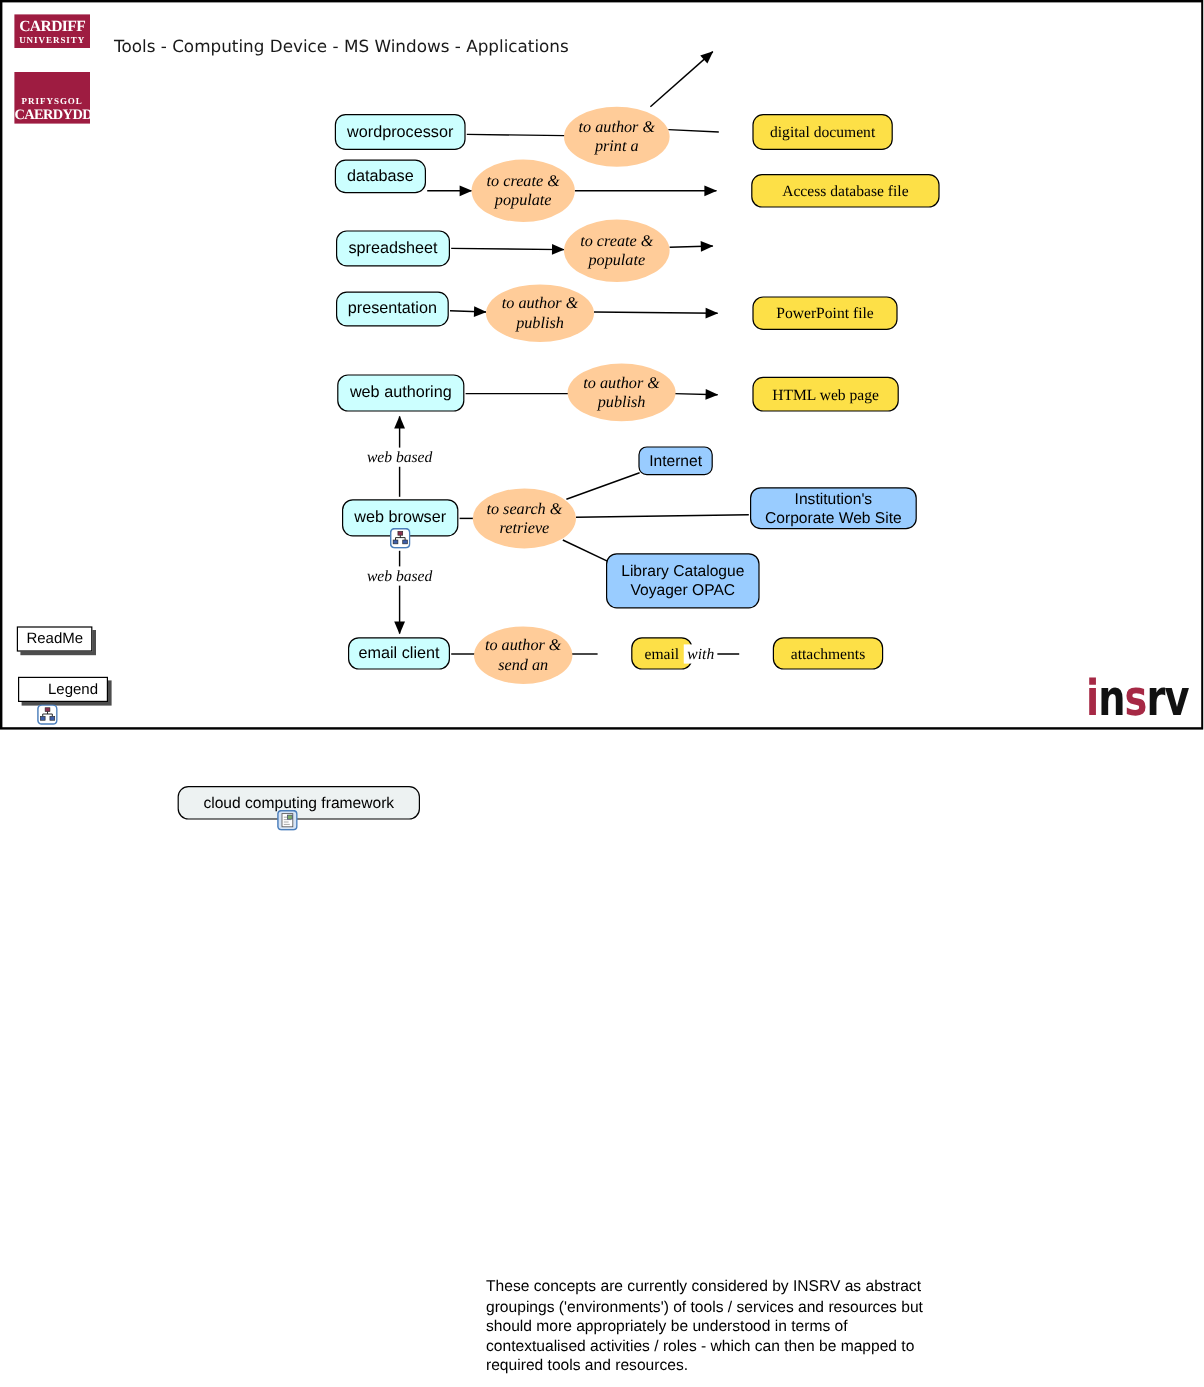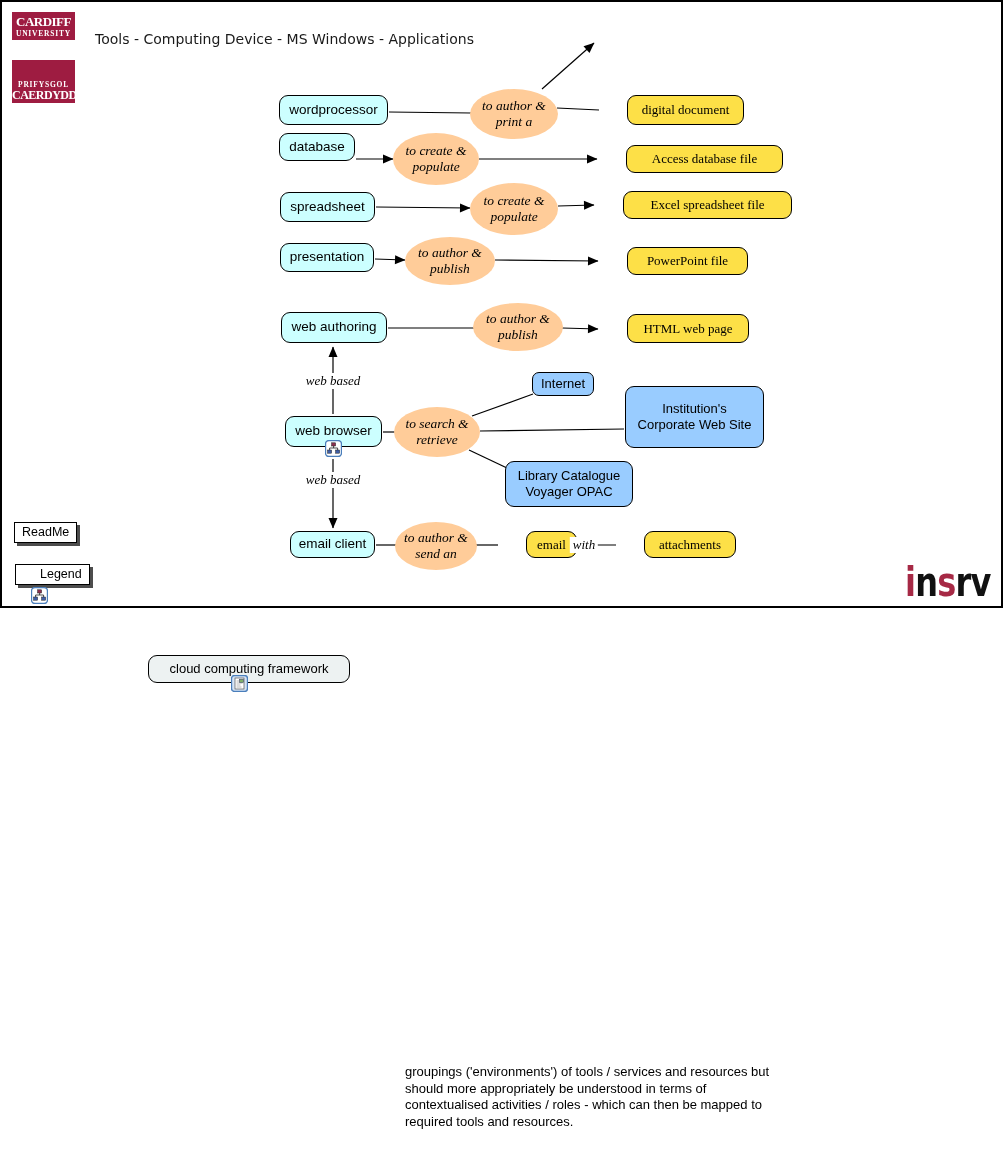--- a/index.html
+++ b/index.html
@@ -112,30 +112,29 @@
     <div class="maptitle">Tools - Computing Device - MS Windows - Applications</div>
 
 
     <div class="node cyan" style="left:277px;top:93px;width:109px;height:30px;">wordprocessor</div>
     <div class="node whitebox" style="left:598px;top:93px;width:117px;height:30px;">digital document</div>
 
     <div class="node cyan" style="left:277px;top:131px;width:76px;height:28px;">database</div>
     <div class="node whitebox" style="left:597px;top:143px;width:157px;height:28px;">Access database file</div>
 
     <div class="node cyan" style="left:278px;top:190px;width:95px;height:30px;">spreadsheet</div>
-    <div class="node whitebox" style="left:594px;top:189px;width:169px;height:28px;">Excel spreadsheet file</div>
 
     <div class="node cyan" style="left:278px;top:241px;width:94px;height:29px;">presentation</div>
     <div class="node whitebox" style="left:598px;top:245px;width:121px;height:28px;">PowerPoint file</div>
 
     <div class="node cyan" style="left:279px;top:310px;width:106px;height:31px;">web authoring</div>
     <div class="node whitebox" style="left:598px;top:312px;width:122px;height:29px;">HTML web page</div>
 
     <div class="node bluebox" style="left:530px;top:370px;width:62px;height:24px;border-radius:7px;">Internet</div>
-    <div class="node bluebox" style="left:623px;top:384px;width:139px;height:62px;">
+    <div class="node bluebox" style="left:623px;top:404px;width:139px;height:35px;">
       <div>Institution's</div>
       <div>Corporate Web Site</div>
     </div>
     <div class="node bluebox" style="left:503px;top:459px;width:128px;height:46px;">
       <div>Library Catalogue</div>
       <div>Voyager OPAC</div>
     </div>
 
     <div class="node cyan" style="left:283px;top:414px;width:97px;height:31px;">web browser</div>
 
@@ -208,19 +207,20 @@
   <div class="res-icon" style="left:231px;top:675px;">
     <svg width="17" height="17" viewBox="0 0 17 17">
       <rect x="0.5" y="0.5" width="16" height="16" rx="3" fill="#D6E4F5" stroke="#4A7EBB" stroke-width="1.4"></rect>
       <rect x="4" y="3" width="9" height="11" fill="#FFFFFF" stroke="#555" stroke-width="0.7"></rect>
       <path d="M5.5 6 h6 M5.5 8 h6 M5.5 10 h4 M5.5 12 h5" stroke="#999" stroke-width="0.7" fill="none"></path>
       <rect x="8.5" y="4.2" width="4" height="3.4" fill="#7FB069" stroke="#336" stroke-width="0.5"></rect>
     </svg>
   </div>
 
   <div class="footnote">
+    <div>These concepts are currently considered by INSRV as abstract</div>
     <div>groupings ('environments') of tools / services and resources but</div>
     <div>should more appropriately be understood in terms of</div>
     <div>contextualised activities / roles - which can then be mapped to</div>
     <div>required tools and resources.</div>
   </div>
 
 </div>
 
 </body></html>

